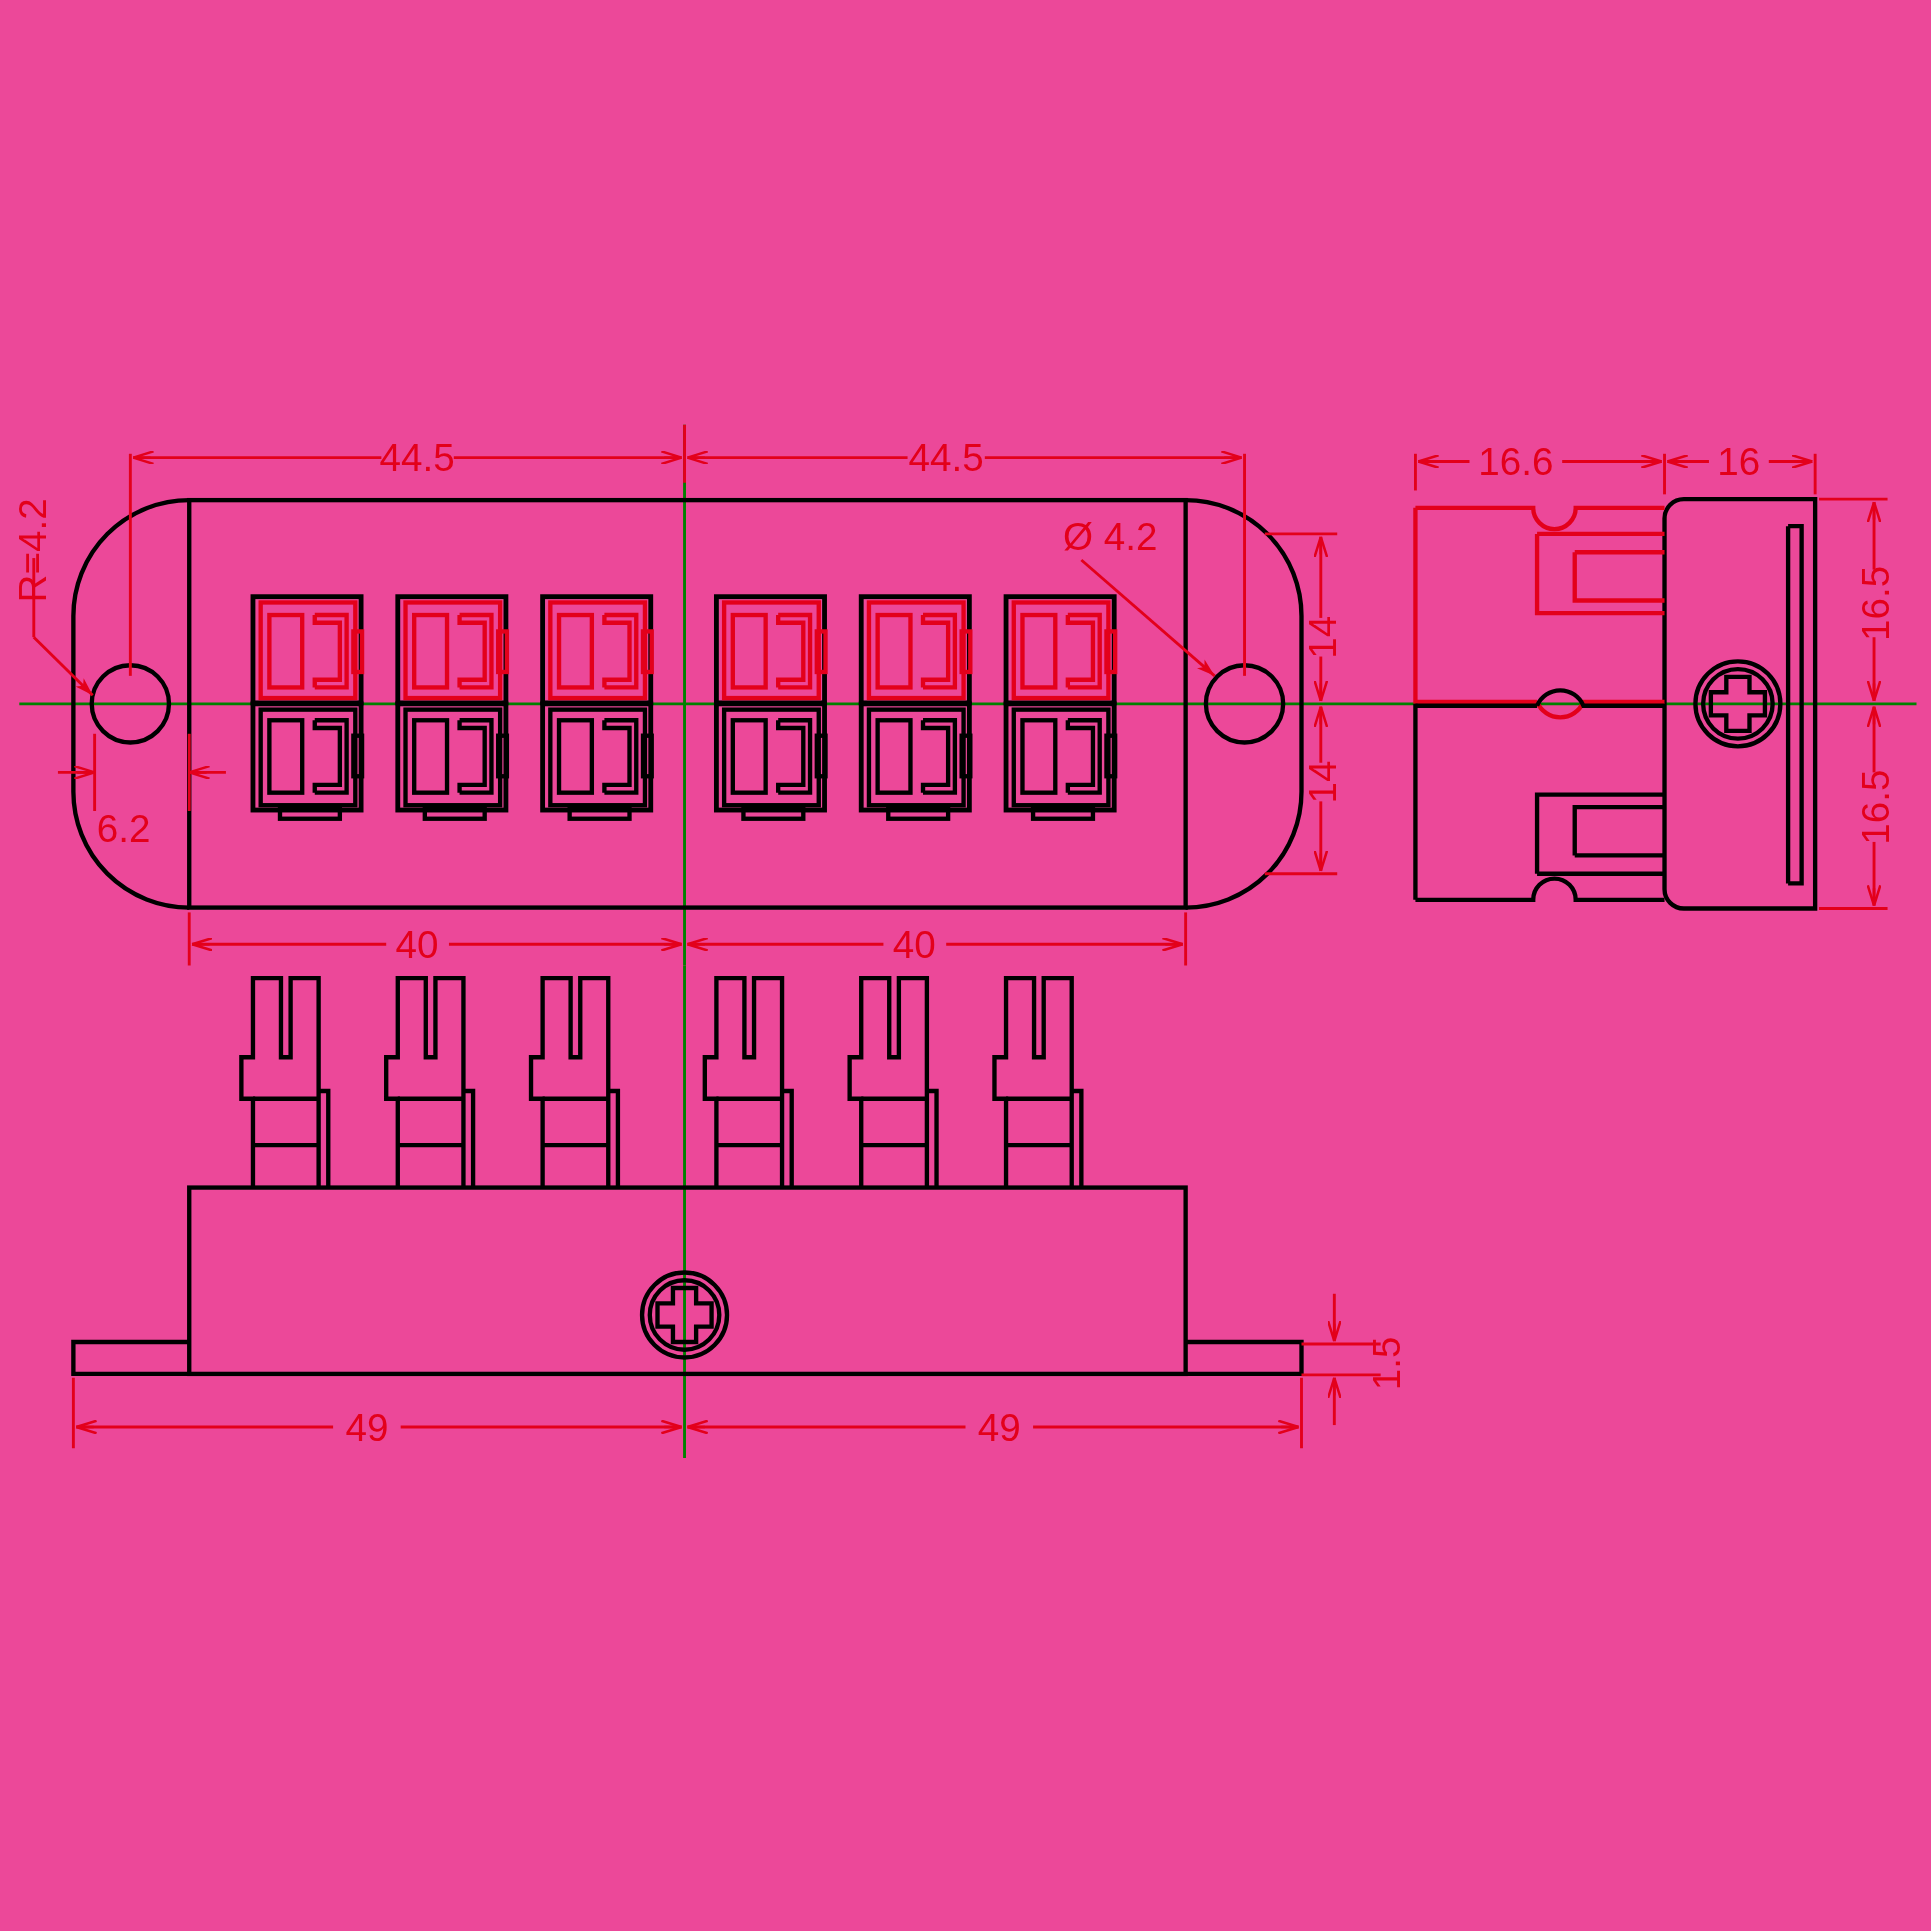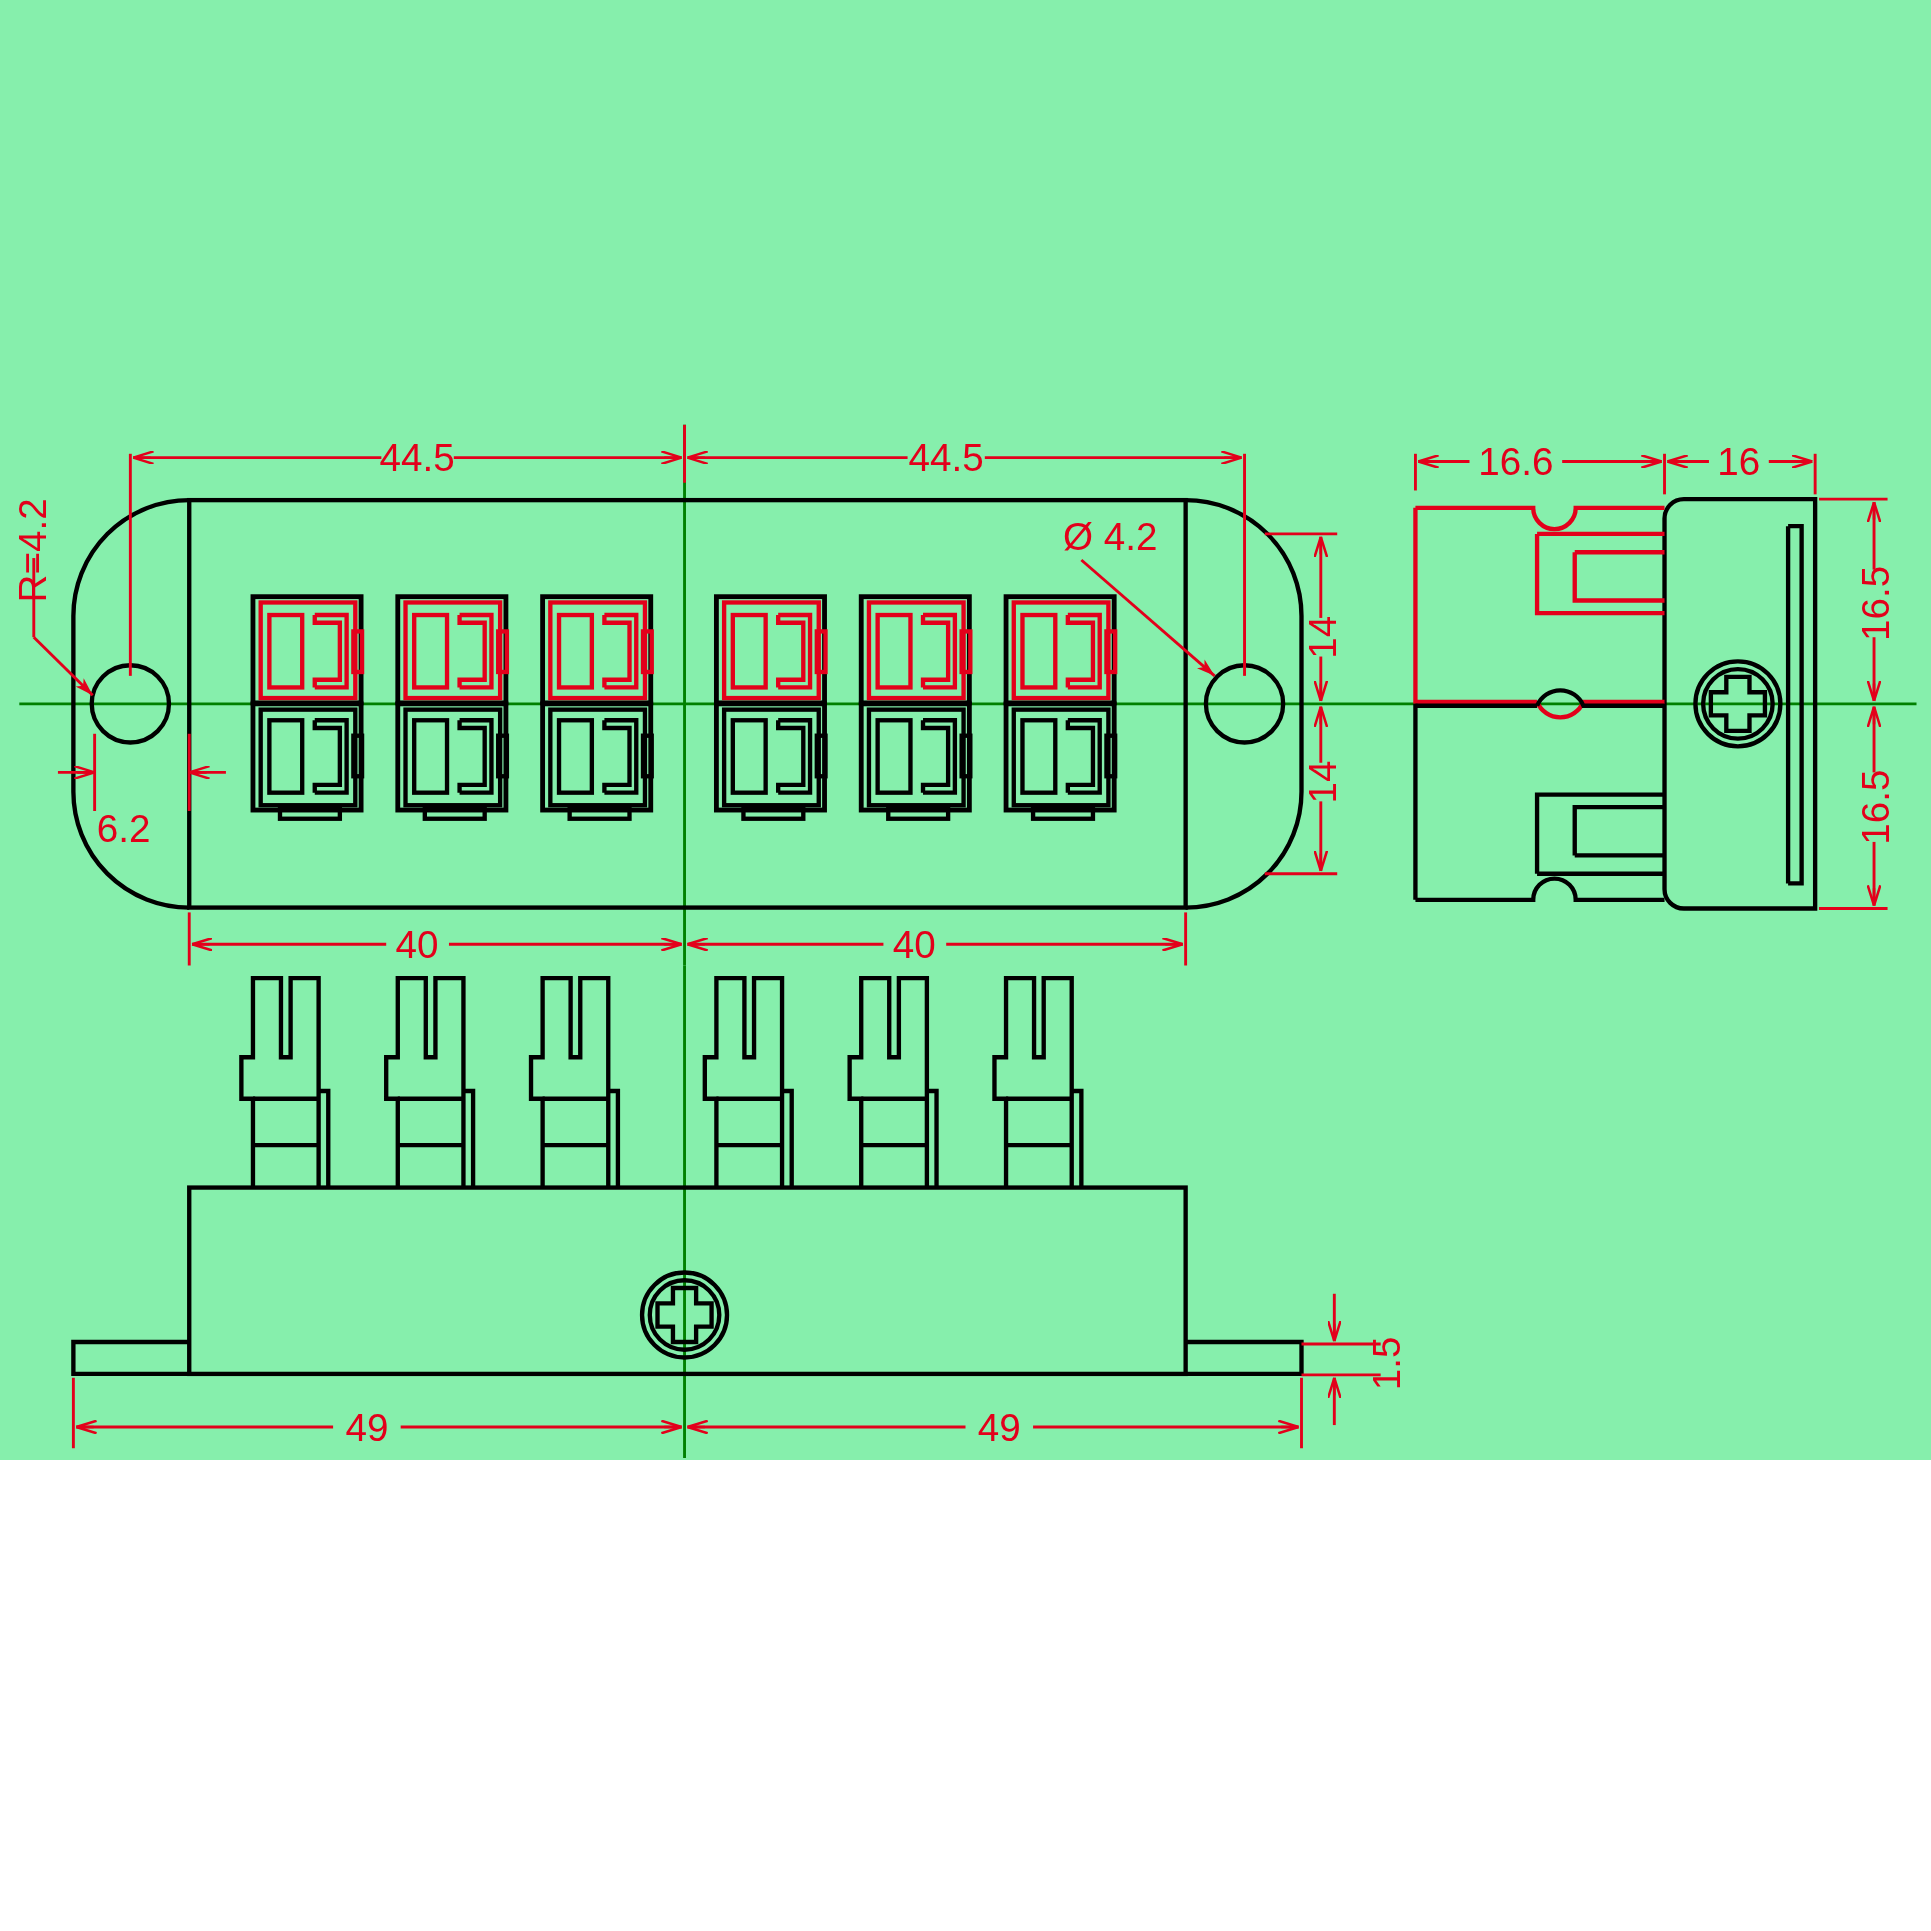--- a/index.html
+++ b/index.html
@@ -6,22 +6,22 @@
     margin: 0;
     padding: 0;
     background: #ffffff;
   }
   body {
     font-family: "Liberation Sans", sans-serif;
   }
   #stage {
     position: relative;
     width: 1931px;
-    height: 1460px;
-    background: #86efac;
+    height: 1931px;
+    background: #ec4899;
     overflow: hidden;
   }
   #drawing {
     position: absolute;
     left: 0;
     top: 0;
     width: 1931px;
     height: 1931px;
   }
   text {

